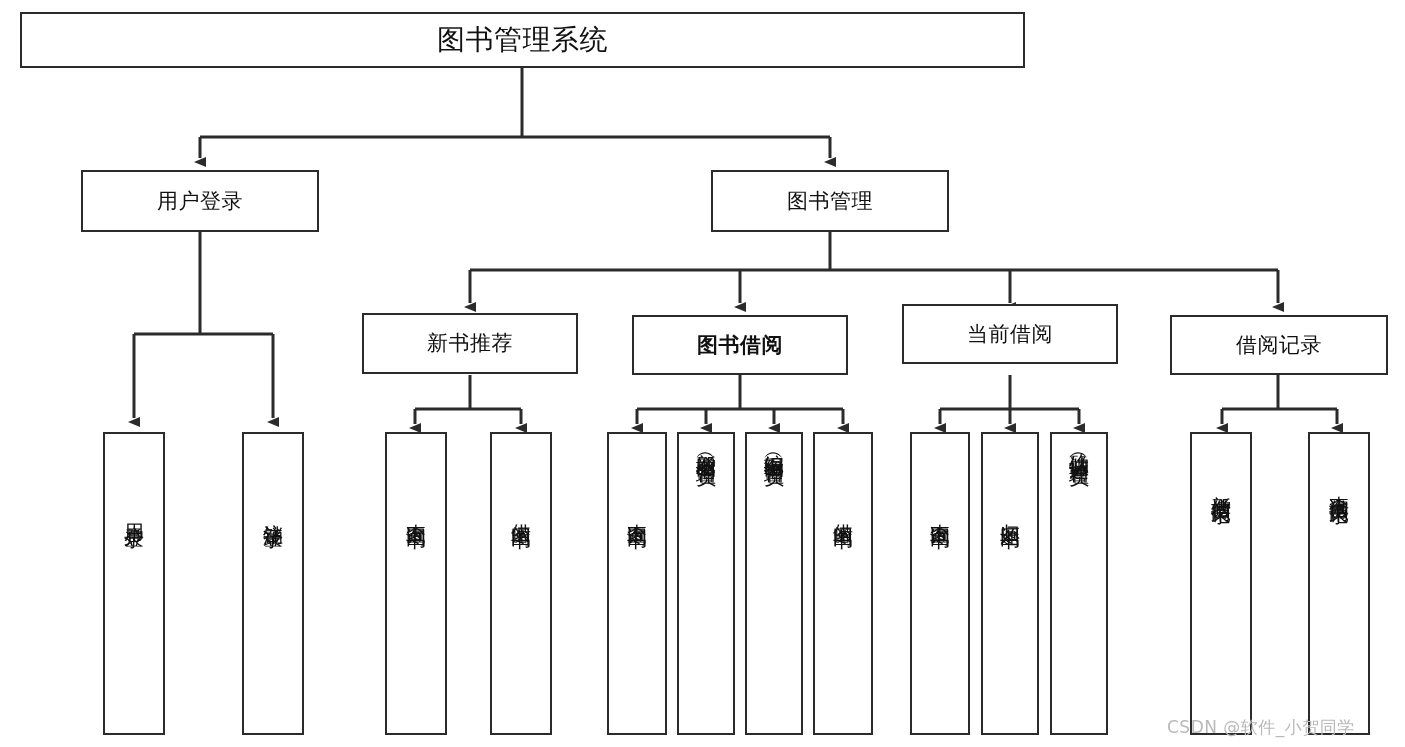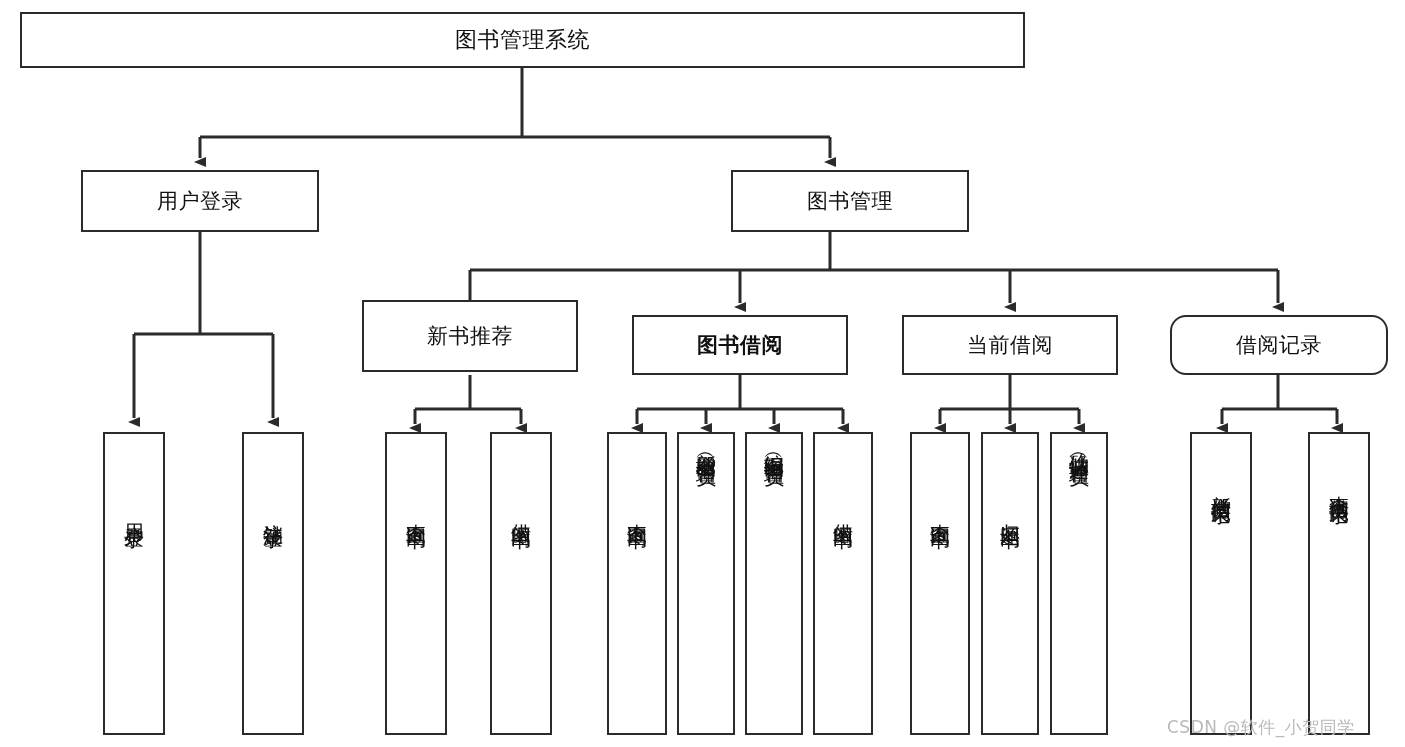--- a/index.html
+++ b/index.html
@@ -41,21 +41,21 @@
     text-align: center;
     line-height: 1.18;
     letter-spacing: 0.5px;
   }
   
   .node.horiz .label {
     font-size: 21px;
     writing-mode: horizontal-tb;
   }
   .node.root .label {
-    font-size: 22px;
+    font-size: 28px;
   }
   
   .node.vert {
     align-items: flex-start;
     justify-content: center;
     padding-top: 4px;
   }
   .node.vert .label {
     writing-mode: vertical-rl;
     text-orientation: upright;
@@ -134,34 +134,34 @@
     </g>
   </svg>
 
   <div class="node horiz root" style="left:20px; top:12px; width:1005px; height:56px;">
     <span class="label">图书管理系统</span>
   </div>
 
   <div class="node horiz" style="left:81px; top:170px; width:238px; height:62px;">
     <span class="label">用户登录</span>
   </div>
-  <div class="node horiz" style="left:711px; top:170px; width:238px; height:62px;margin-left:20px;">
+  <div class="node horiz" style="left:711px; top:170px; width:238px; height:62px;">
     <span class="label">图书管理</span>
   </div>
 
-  <div class="node horiz" style="left:362px; top:300px; width:216px; height:72px;">
+  <div class="node horiz" style="left:362px; top:313px; width:216px; height:61px;">
     <span class="label">新书推荐</span>
   </div>
   <div class="node horiz" style="left:632px; top:315px; width:216px; height:60px;font-weight:bold;">
     <span class="label">图书借阅</span>
   </div>
-  <div class="node horiz" style="left:902px; top:315px; width:216px; height:60px;">
+  <div class="node horiz" style="left:902px; top:304px; width:216px; height:60px;">
     <span class="label">当前借阅</span>
   </div>
-  <div class="node horiz" style="left:1170px; top:315px; width:218px; height:60px;border-radius:16px;">
+  <div class="node horiz" style="left:1170px; top:315px; width:218px; height:60px;">
     <span class="label">借阅记录</span>
   </div>
 
   <div class="node vert mid" style="left:103px; top:432px; width:62px; height:303px;">
     <span class="label">用户登录</span>
   </div>
   <div class="node vert mid" style="left:242px; top:432px; width:62px; height:303px;">
     <span class="label">注销登录</span>
   </div>
 

